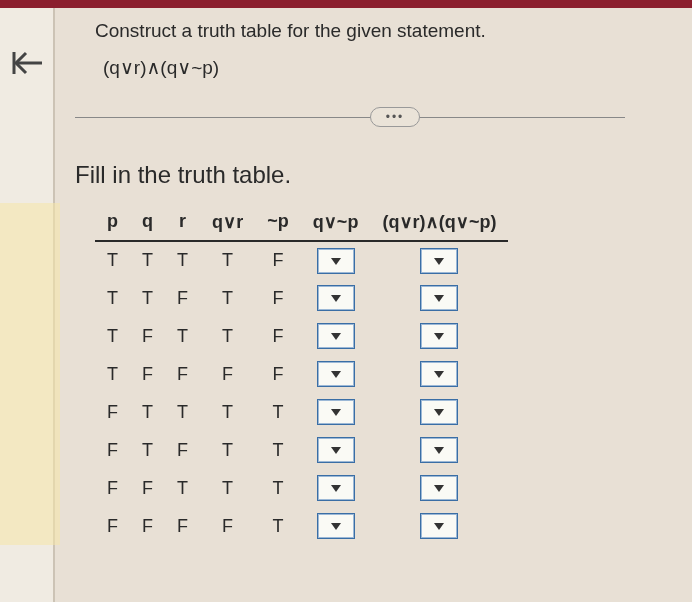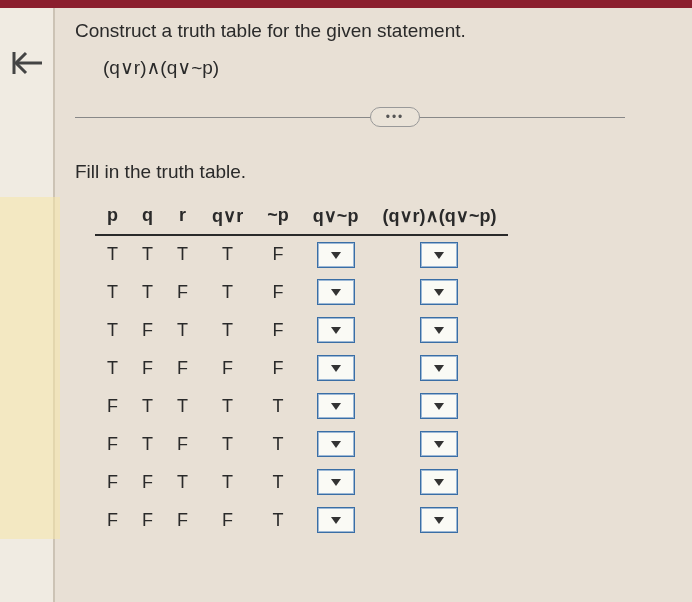--- a/index.html
+++ b/index.html
@@ -34,20 +34,21 @@
     display:flex;align-items:center;justify-content:center;
   }
   .back-arrow svg { width: 34px; height: 26px; }
   .content {
     position: absolute;
     left: 75px; right: 0; top: 20px;
   }
   .prompt-line {
     font-size: 19px;
     margin-bottom: 14px;
+    margin-left: 20px;
   }
   .statement {
     font-size: 19px;
     margin-left: 28px;
     margin-bottom: 28px;
   }
   .divider-wrap {
     position: relative;
     width: 550px;
     height: 20px;
@@ -66,21 +67,21 @@
     width:50px;height:20px;
     background:#eae3d8;
     border:1px solid #999;
     border-radius:10px;
     display:flex;align-items:center;justify-content:center;
     letter-spacing:2px;
     font-size:12px;
     color:#555;
   }
   .fill-text {
-    font-size: 19px;
+    font-size: 24px;
     margin-bottom: 14px;
   }
   .table-wrap {
     position: relative;
     left: -75px;
     padding-left: 0;
   }
   .highlight-col {
     position:absolute;
     left:0;top:0;bottom:0;

